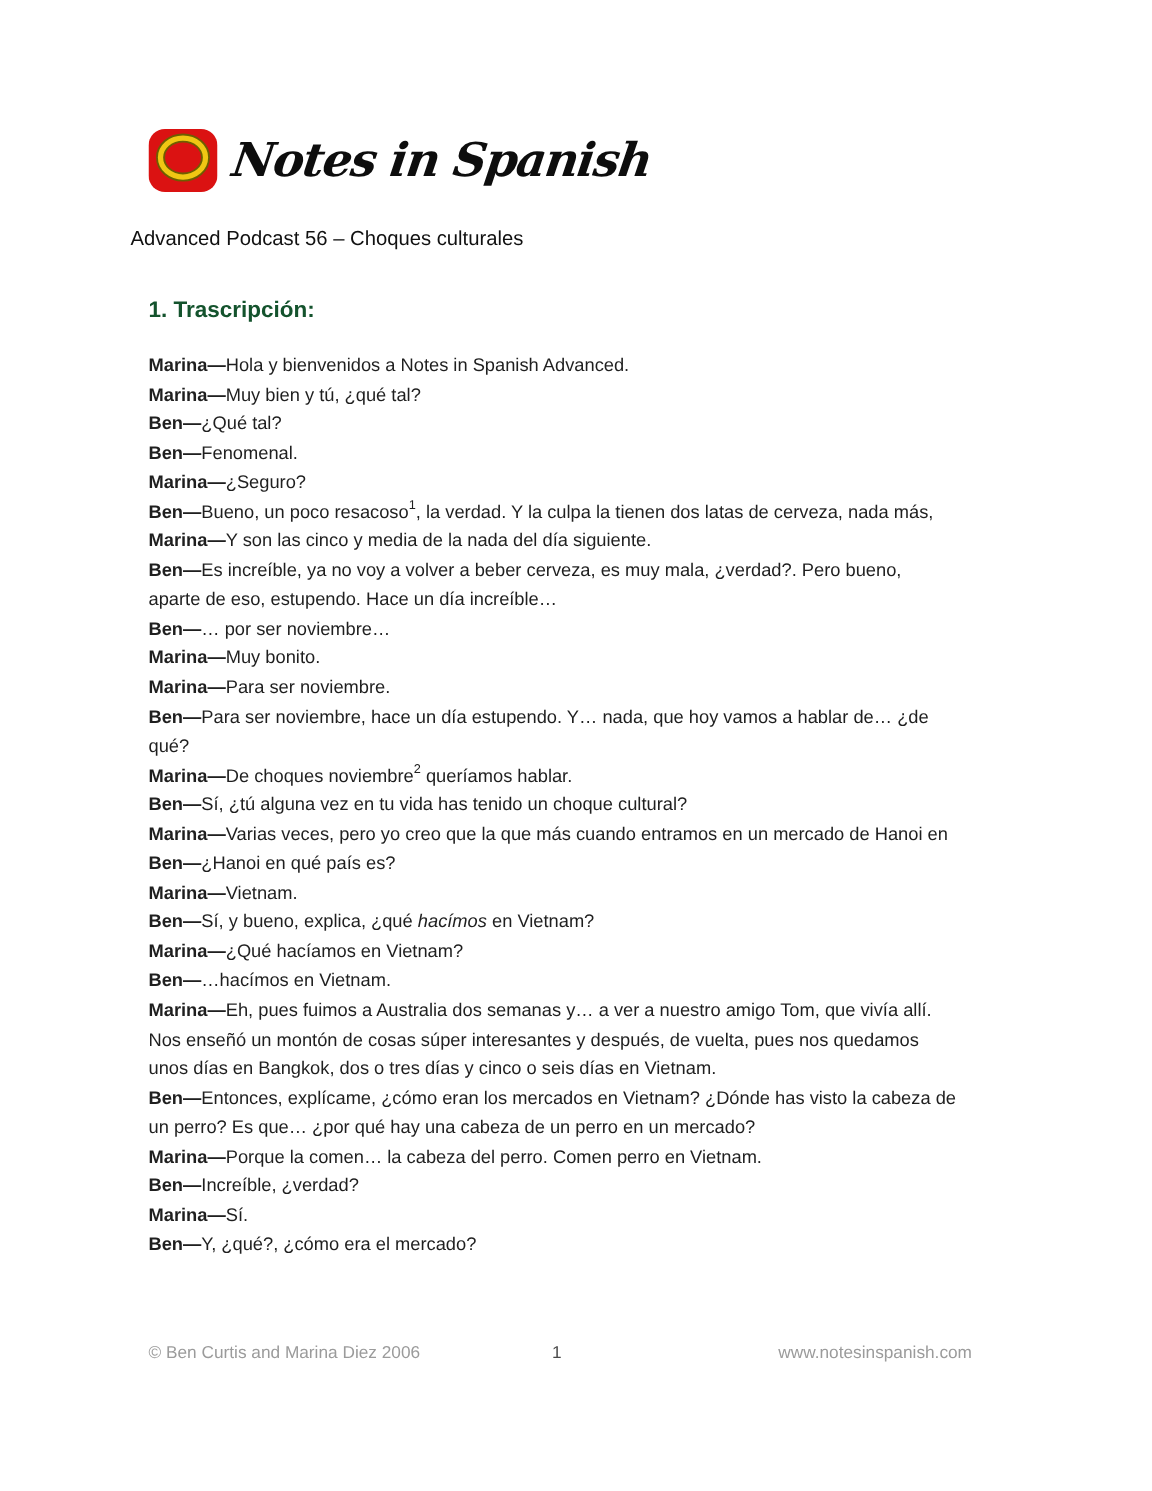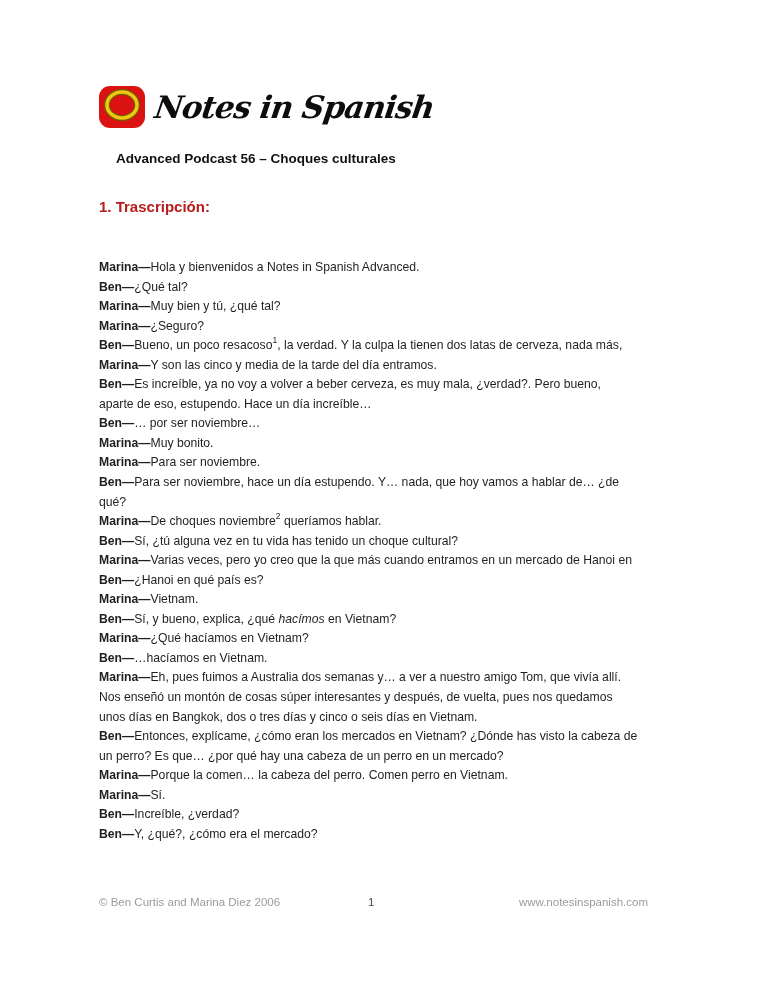--- a/index.html
+++ b/index.html
@@ -18,33 +18,33 @@
   .logo-mark { display:block; }
   .logo-script {
     font-family:"DejaVu Serif", serif;
     font-style:italic; font-weight:bold;
     font-size:31px; color:#0d0d0d;
     transform:skewX(-8deg);
     letter-spacing:-1px;
     white-space:nowrap;
   }
   .doc-title {
-    position:absolute; left:116px; top:151px; margin:0;
-    font-size:13.5px; font-weight:bold; color:#111111;
+    position:absolute; left:87px; top:151px; margin:0;
+    font-size:13.5px; font-weight:normal; color:#111111;
     white-space:nowrap;
   }
   .section-heading {
     position:absolute; left:99px; top:198px; margin:0;
-    font-size:15px; font-weight:bold; color:#b91c1c;
+    font-size:15px; font-weight:bold; color:#14532d;
     white-space:nowrap;
   }
   .transcript {
     position:absolute; left:99px; top:234px;
     width:575px;
-    font-size:12.2px; line-height:19.55px;margin-top:24px;
+    font-size:12.2px; line-height:19.55px;
   }
   .tline { white-space:nowrap; }
   .tline b { font-weight:bold; }
   .tline .u { }
   .tline em { }
   .tline sup {
     font-size:8.5px; line-height:0;
     position:relative; top:-1px; vertical-align:super;
   }
   .footer {
@@ -68,48 +68,49 @@
     </svg>
     <div class="logo-script">Notes in Spanish</div>
   </div>
 
   <h1 class="doc-title">Advanced Podcast 56 – Choques culturales</h1>
 
   <h2 class="section-heading">1. Trascripción:</h2>
 
   <div class="transcript" id="transcript">
       <div class="tline"><b>Marina—</b><span>Hola y bienvenidos a Notes in Spanish Advanced.</span></div>
+      <div class="tline"><b>Marina—</b><span>Muy bien y tú, ¿qué tal?</span></div>
       <div class="tline"><b>Ben—</b><span>¿Qué tal?</span></div>
-      <div class="tline"><b>Marina—</b><span>Muy bien y tú, ¿qué tal?</span></div>
+      <div class="tline"><b>Ben—</b><span>Fenomenal.</span></div>
       <div class="tline"><b>Marina—</b><span>¿Seguro?</span></div>
       <div class="tline"><b>Ben—</b><span>Bueno, un poco </span><span class="u">resacoso</span><sup>1</sup><span>, la verdad. Y la culpa la tienen dos latas de cerveza, nada más,</span></div>
-      <div class="tline"><b>Marina—</b><span>Y son las cinco y media de la tarde del día entramos.</span></div>
+      <div class="tline"><b>Marina—</b><span>Y son las cinco y media de la nada del día siguiente.</span></div>
       <div class="tline"><b>Ben—</b><span>Es increíble, ya no voy a volver a beber cerveza, es muy mala, ¿verdad?. Pero bueno,</span></div>
       <div class="tline"><span>aparte de eso, estupendo. Hace un día increíble…</span></div>
       <div class="tline"><b>Ben—</b><span>… por ser noviembre…</span></div>
       <div class="tline"><b>Marina—</b><span>Muy bonito.</span></div>
       <div class="tline"><b>Marina—</b><span>Para ser noviembre.</span></div>
       <div class="tline"><b>Ben—</b><span>Para ser noviembre, hace un día estupendo. Y… nada, que hoy vamos a hablar de… ¿de</span></div>
       <div class="tline"><span>qué?</span></div>
       <div class="tline"><b>Marina—</b><span>De </span><span class="u">choques noviembre</span><sup>2</sup><span> queríamos hablar.</span></div>
       <div class="tline"><b>Ben—</b><span>Sí, ¿tú alguna vez en tu vida has tenido un choque cultural?</span></div>
       <div class="tline"><b>Marina—</b><span>Varias veces, pero yo creo que la que más cuando entramos en un mercado de Hanoi en</span></div>
       <div class="tline"><b>Ben—</b><span>¿Hanoi en qué país es?</span></div>
       <div class="tline"><b>Marina—</b><span>Vietnam.</span></div>
       <div class="tline"><b>Ben—</b><span>Sí, y bueno, explica, ¿qué </span><em>hacímos</em><span> en Vietnam?</span></div>
       <div class="tline"><b>Marina—</b><span>¿Qué hacíamos en Vietnam?</span></div>
-      <div class="tline"><b>Ben—</b><span>…hacíamos en Vietnam.</span></div>
+      <div class="tline"><b>Ben—</b><span>…hacímos en Vietnam.</span></div>
       <div class="tline"><b>Marina—</b><span>Eh, pues fuimos a Australia dos semanas y… a ver a nuestro amigo Tom, que vivía allí.</span></div>
       <div class="tline"><span>Nos enseñó un montón de cosas súper interesantes y después, de vuelta, pues nos quedamos</span></div>
       <div class="tline"><span>unos días en Bangkok, dos o tres días y cinco o seis días en Vietnam.</span></div>
       <div class="tline"><b>Ben—</b><span>Entonces, explícame, ¿cómo eran los mercados en Vietnam? ¿Dónde has visto la cabeza de</span></div>
       <div class="tline"><span>un perro? Es que… ¿por qué hay una cabeza de un perro en un mercado?</span></div>
       <div class="tline"><b>Marina—</b><span>Porque la comen… la cabeza del perro. Comen perro en Vietnam.</span></div>
+      <div class="tline"><b>Ben—</b><span>Increíble, ¿verdad?</span></div>
       <div class="tline"><b>Marina—</b><span>Sí.</span></div>
-      <div class="tline"><b>Ben—</b><span>Increíble, ¿verdad?</span></div>
       <div class="tline"><b>Ben—</b><span>Y, ¿qué?, ¿cómo era el mercado?</span></div>
     </div>
 
   <div class="footer">
     <span class="foot-left">© Ben Curtis and Marina Diez 2006</span>
     <span class="foot-center">1</span>
     <span class="foot-right">www.notesinspanish.com</span>
   </div>
 
 </div>

